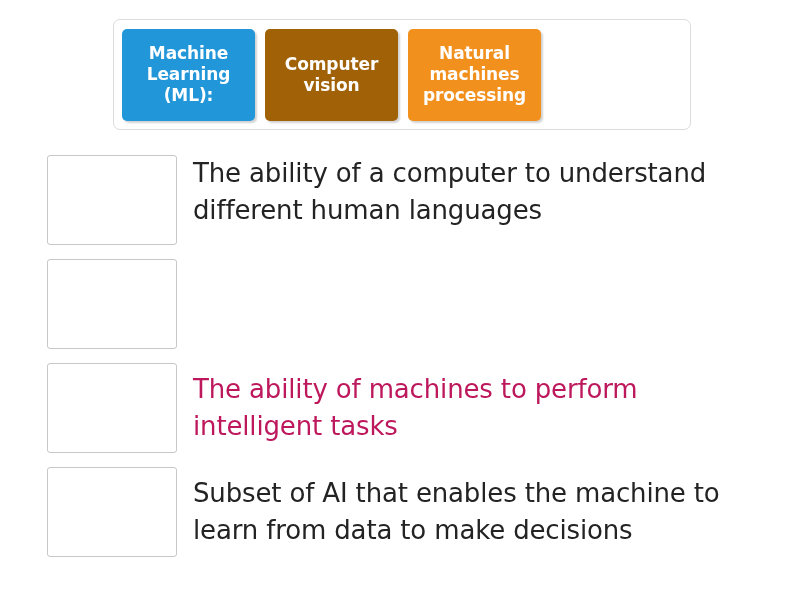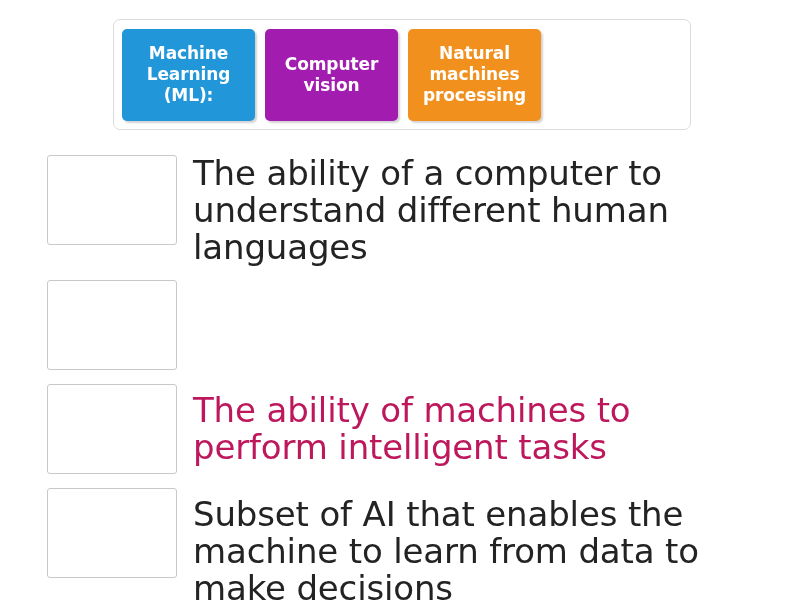--- a/index.html
+++ b/index.html
@@ -77,21 +77,21 @@
     min-width: 130px;
     border: 1px solid #c8c8c8;
     border-radius: 3px;
     background: #ffffff;
     flex-shrink: 0;
   }
 
   .row-text {
     margin-left: 16px;
     color: #232323;
-    font-size: 34px;
+    font-size: 26px;
     line-height: 37px;
     letter-spacing: -0.15px;
     padding-top: 0px;
     max-width: 580px;
   }
 
   .row-3 .row-text,
   .row-4 .row-text { padding-top: 8px; }
 
   .row-2 .row-text { padding-top: 9px; }
@@ -102,21 +102,21 @@
 <body>
 
 <div id="app" style="background: rgb(255, 255, 255);">
 
   <div class="tile-tray" style="border-color: rgb(220, 220, 220);">
 
     <div class="tile" id="tile-0" style="background: rgb(33, 150, 217);">
       <span class="tile-label">Machine Learning (ML):</span>
     </div>
 
-    <div class="tile" id="tile-1" style="background: #a21caf;">
+    <div class="tile" id="tile-1" style="background: #a16207;">
       <span class="tile-label">Computer vision</span>
     </div>
 
     <div class="tile" id="tile-2" style="background: rgb(242, 144, 30);">
       <span class="tile-label">Natural machines processing</span>
     </div>
 
 
   </div>
 

